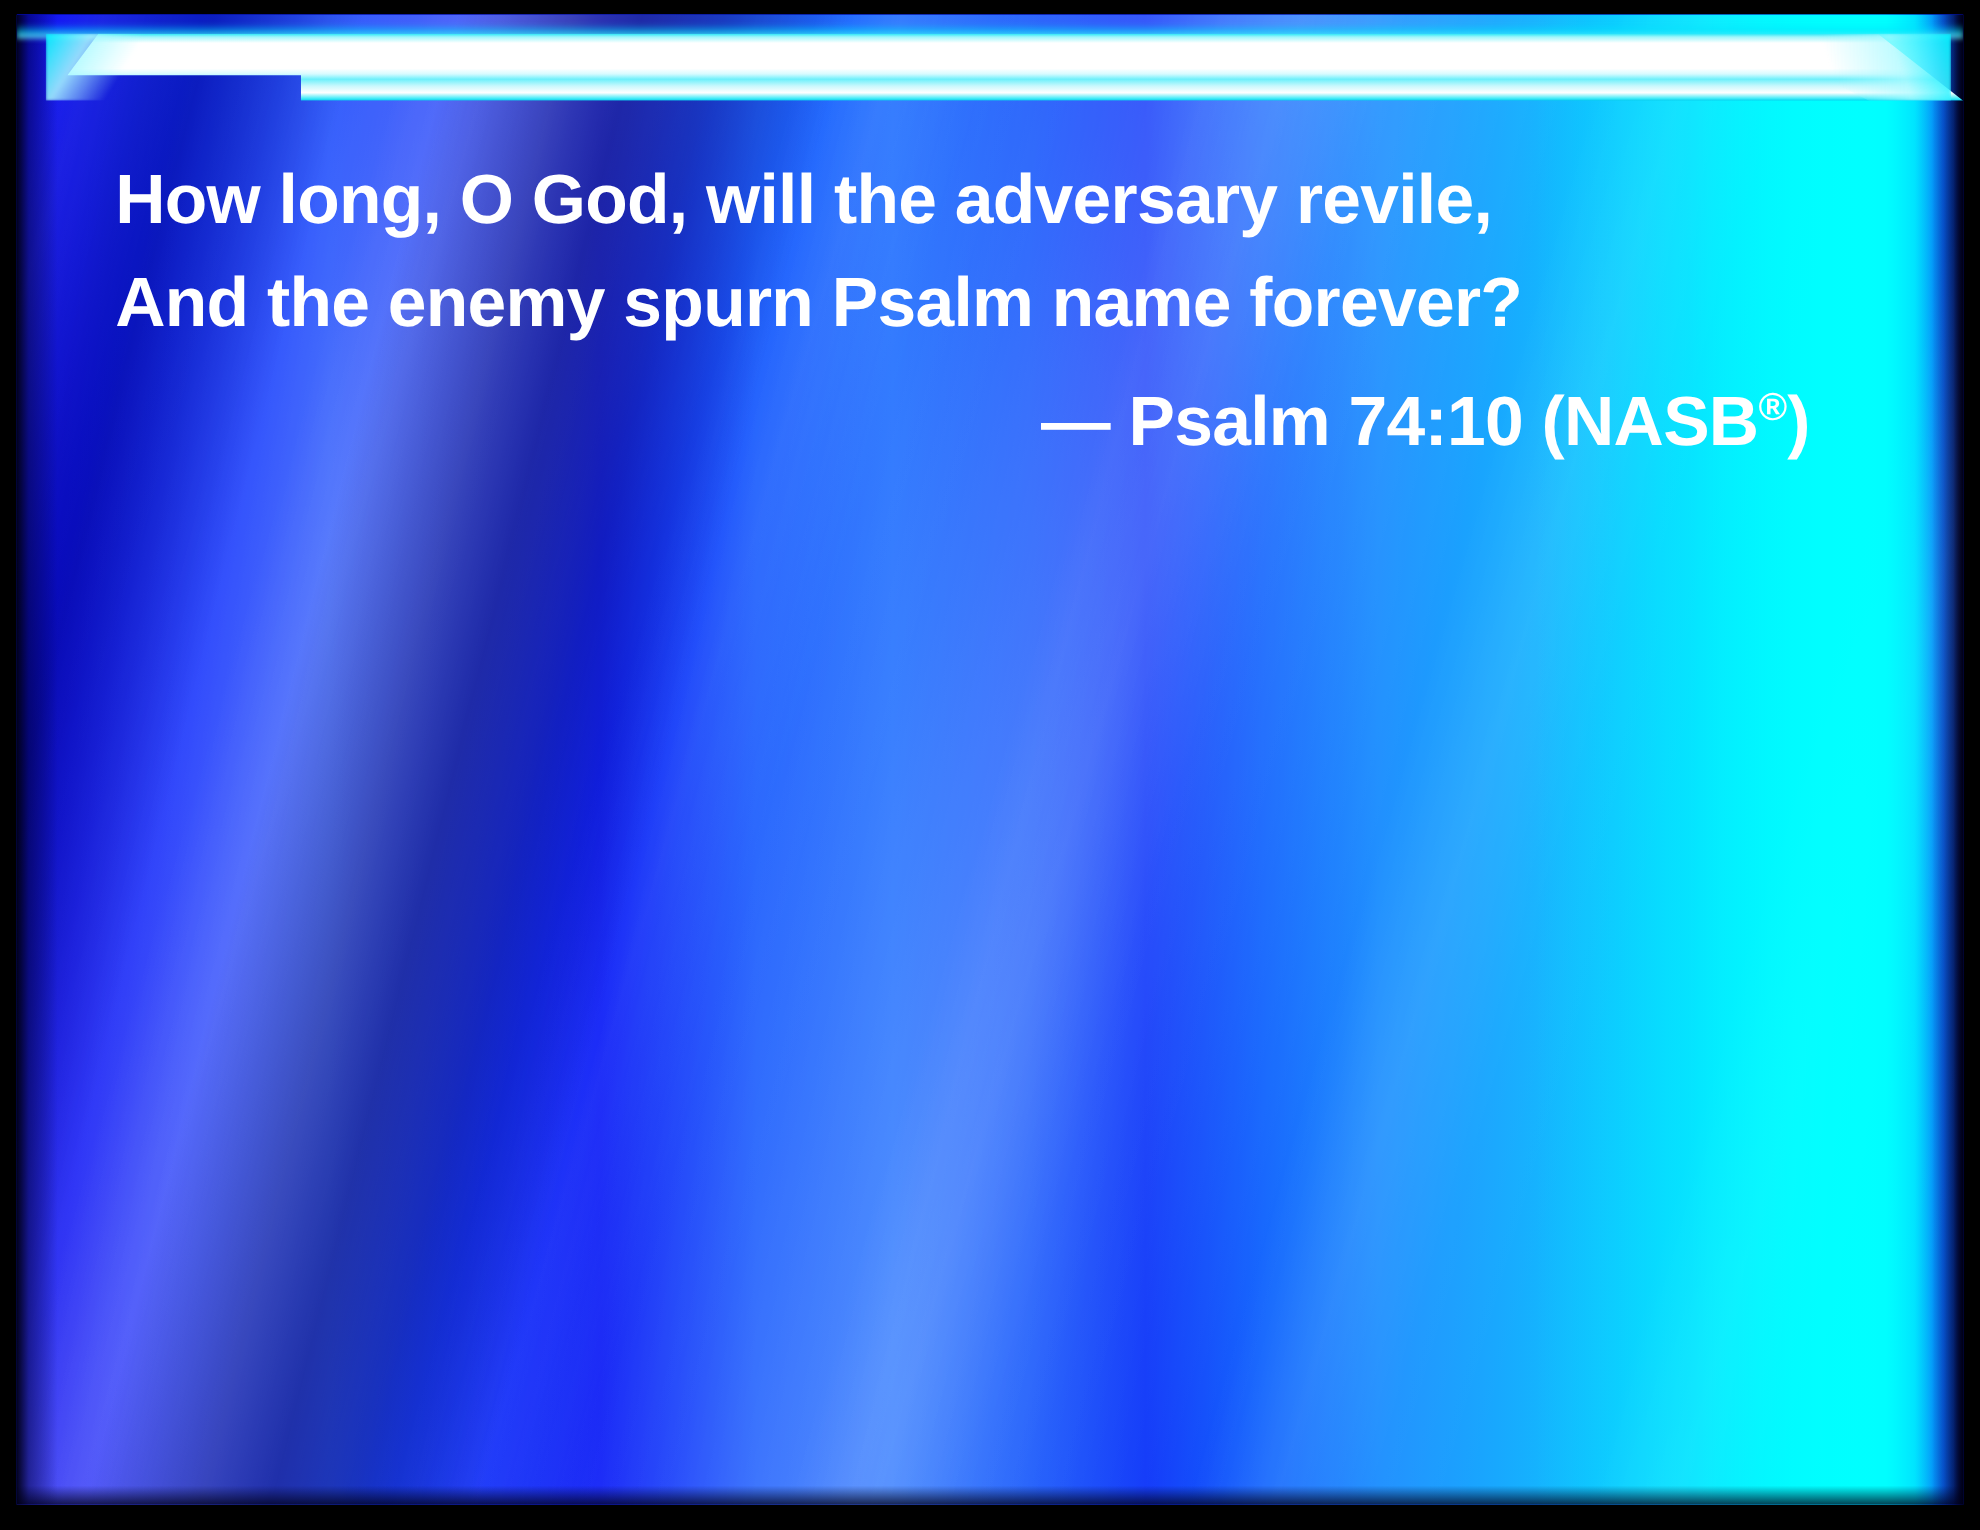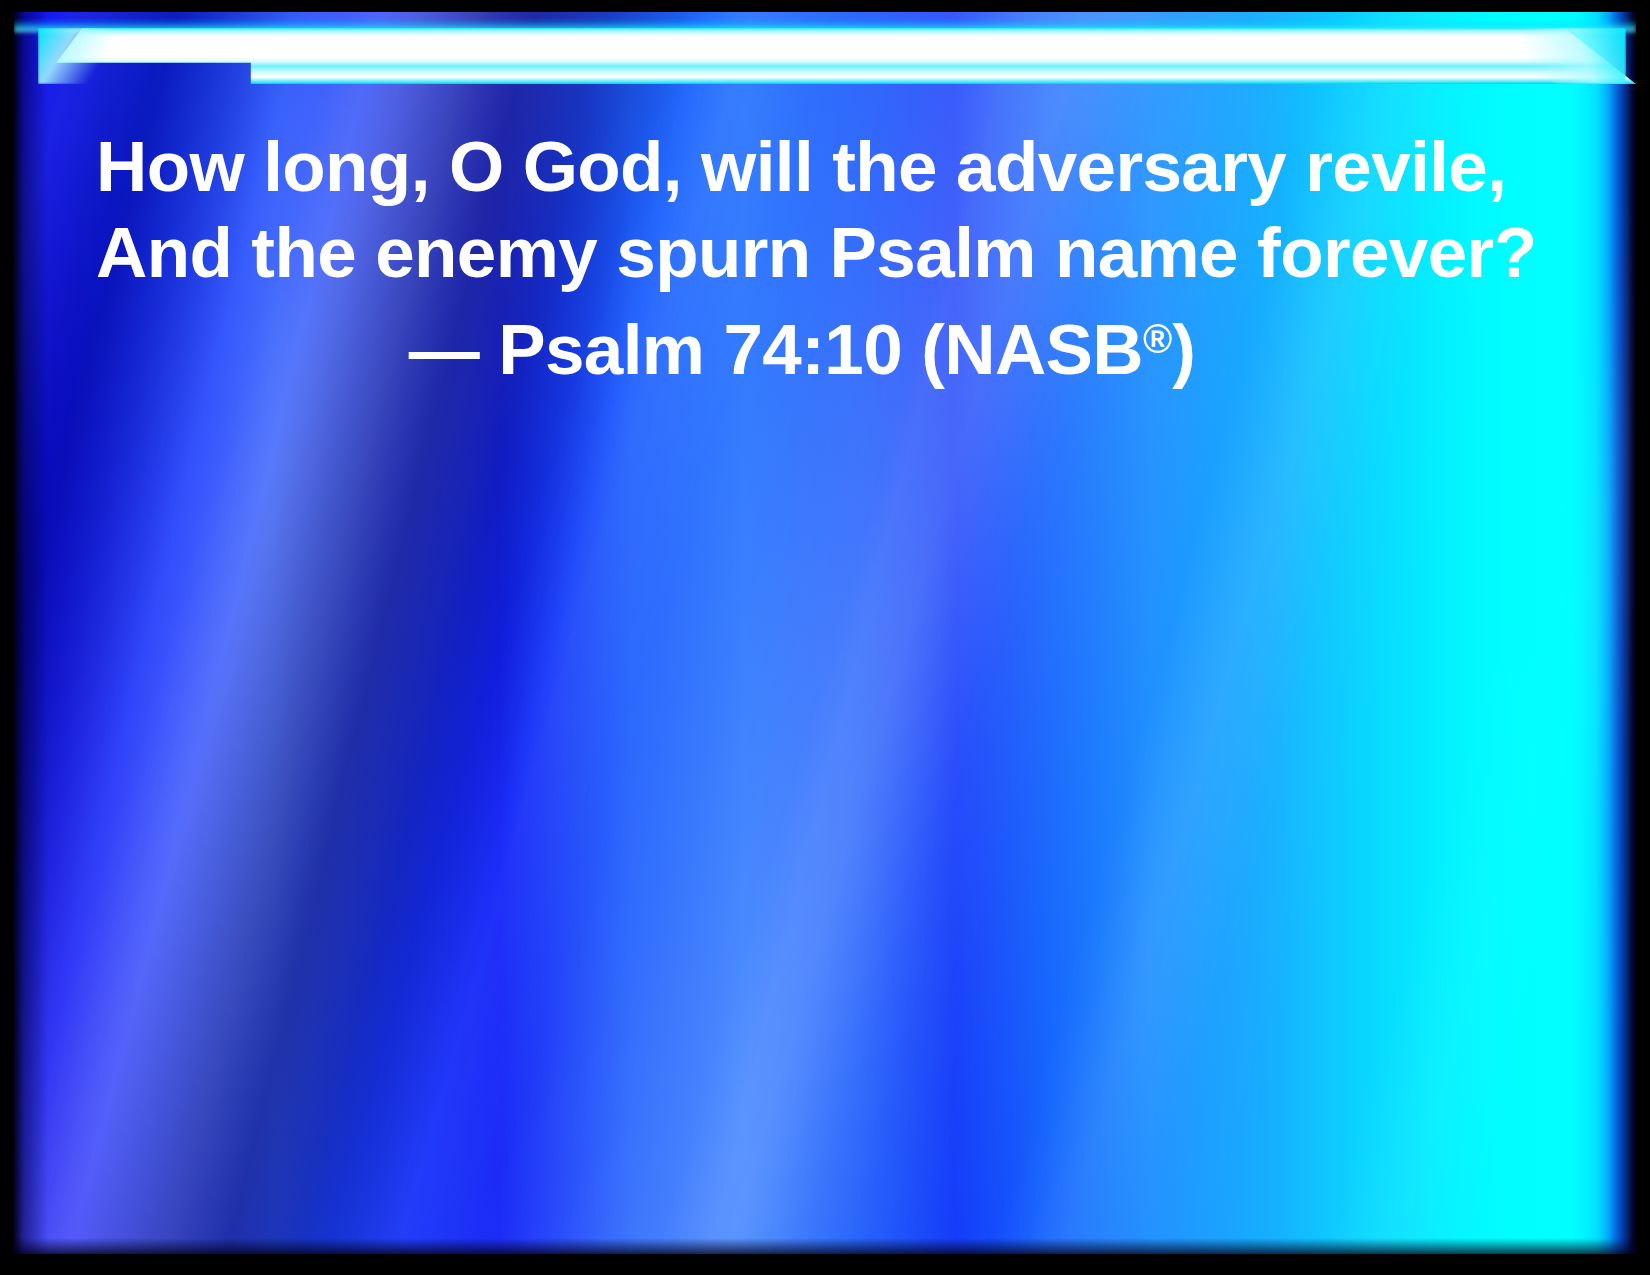--- a/index.html
+++ b/index.html
@@ -227,30 +227,30 @@
 
   
   #verse {
     position: absolute;
     left: 82px;
     top: 112px;
     width: 1460px;
     color: #ffffff;
     font-family: "Liberation Sans", sans-serif;
     font-weight: bold;
-    font-size: 71px;
+    font-size: 58px;
     line-height: 86px;
     letter-spacing: -0.6px;
     white-space: nowrap;
   }
   #verse .line {
     display: block;
   }
   #verse .line-citation {
-    text-align: center;
+    text-align: right;
     padding-right: 48px;
   }
   #verse .reg {
     font-size: 0.56em;
     vertical-align: 24%;
     letter-spacing: 0;
   }
 </style>
 </head>
 <body>

